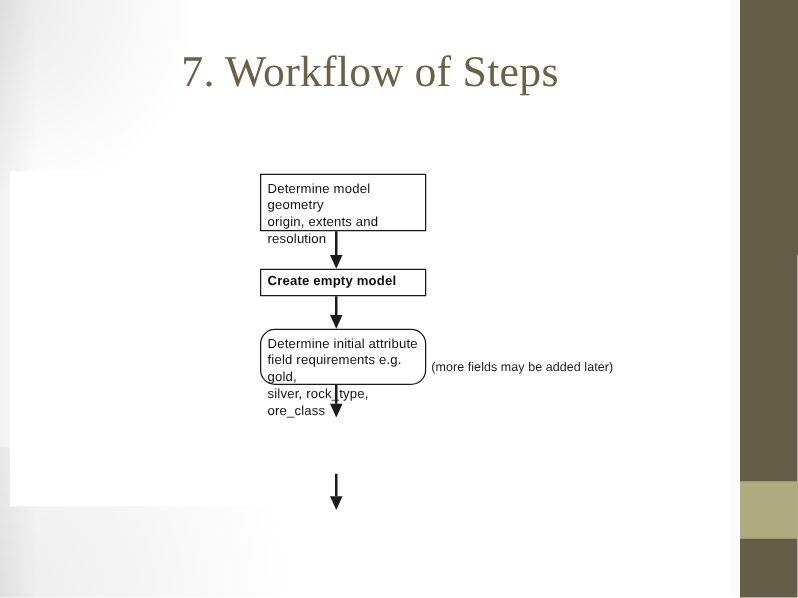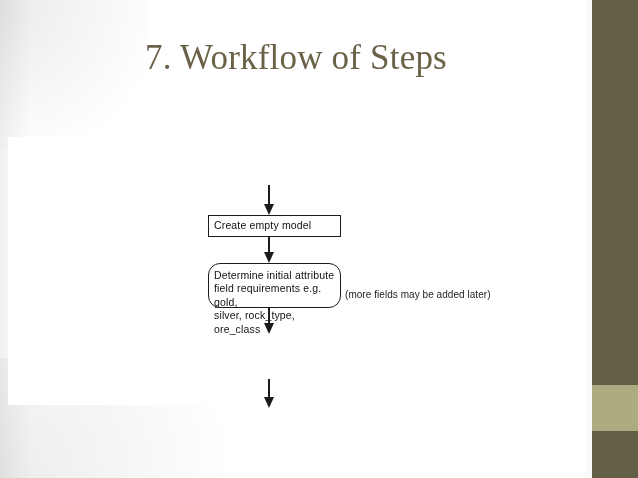--- a/index.html
+++ b/index.html
@@ -161,27 +161,30 @@
   <div class="content-plate"></div>
 
   <div class="rail"></div>
   <div class="rail-accent"></div>
   <div class="rail-gap"></div>
 
   <div class="slide-title">7. Workflow of Steps</div>
 
   <div id="flowchart">
 
+    <div class="fc-box" style="left:208px; top:139px; width:133px; height:46px;">Determine  model  geometry
+origin, extents and
+resolution</div>
 
     <div class="fc-arrow" style="left:264px; top:185px; width:10px; height:30px;">
       <div class="shaft" style="height:19px;"></div>
       <div class="head"></div>
     </div>
 
-    <div class="fc-box" style="left:208px; top:215px; width:133px; height:22px; padding-top:3px;">Create  empty  model</div>
+    <div class="fc-box" style="left:208px; top:215px; width:133px; height:22px; padding-top:3px;font-weight:bold;">Create  empty  model</div>
 
     <div class="fc-arrow" style="left:264px; top:237px; width:10px; height:26px;">
       <div class="shaft" style="height:15px;"></div>
       <div class="head"></div>
     </div>
 
     <div class="fc-box" style="left:208px; top:263px; width:133px; height:45px;border-radius:12px;">Determine  initial  attribute
 field requirements e.g. gold,
 silver, rock_type, ore_class</div>
 

